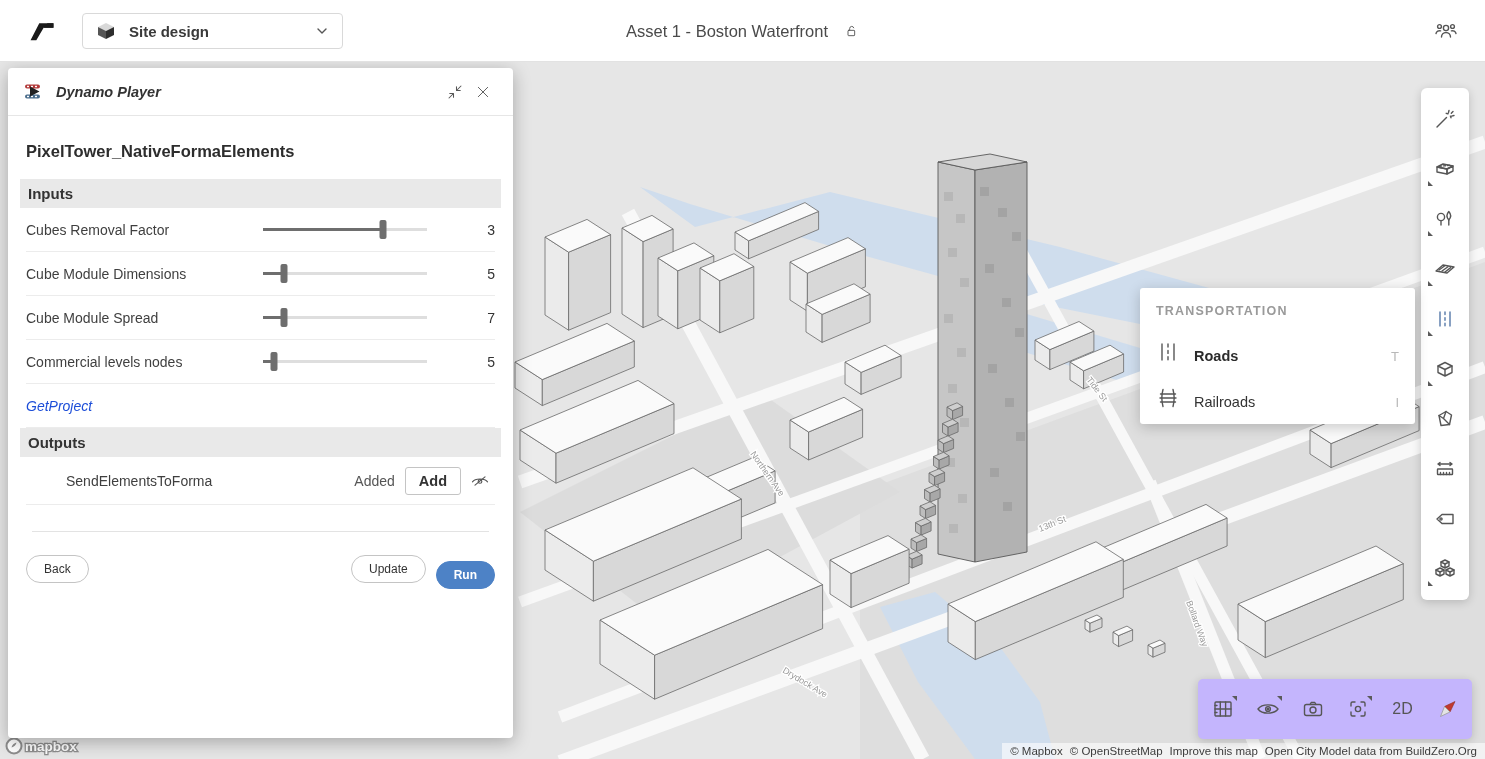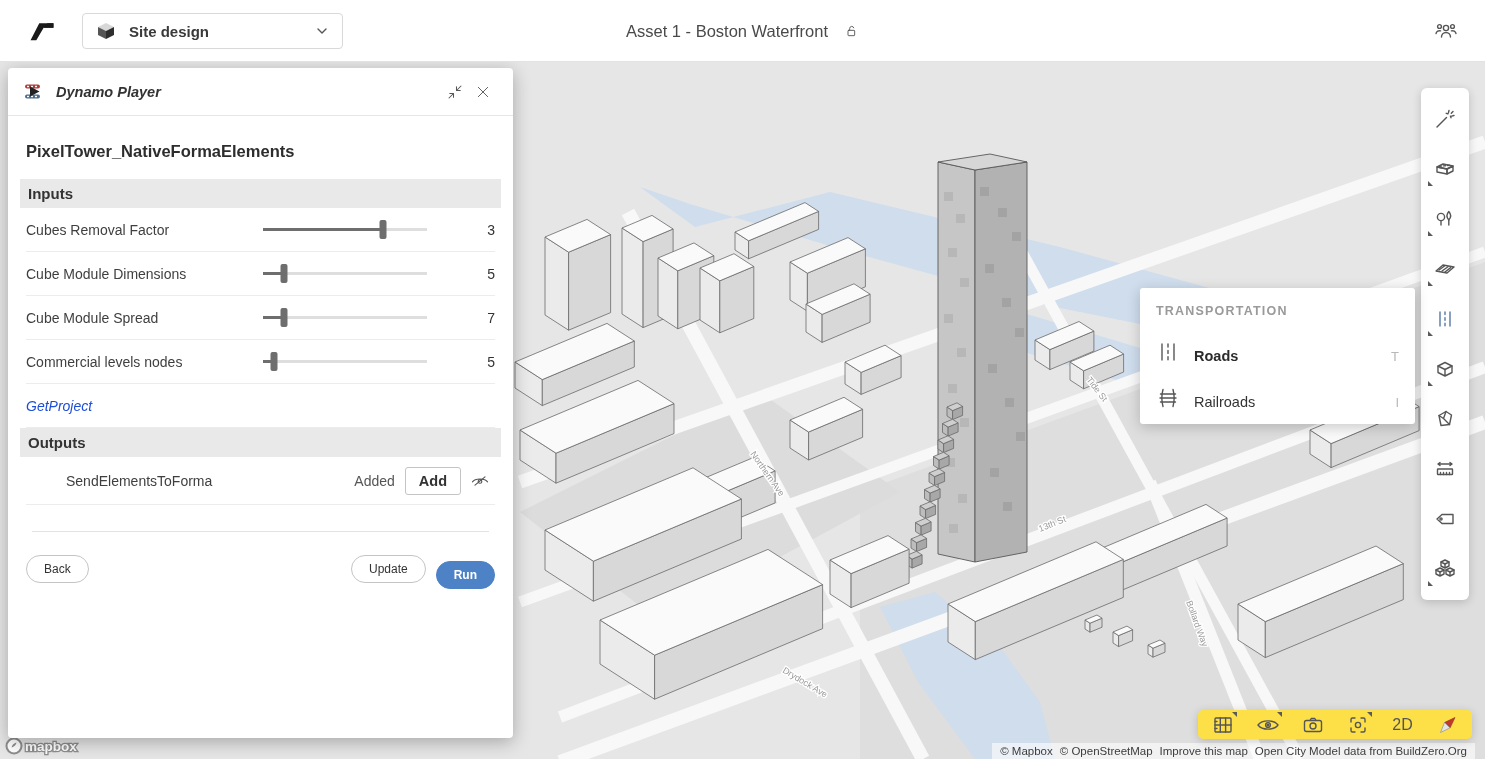--- a/index.html
+++ b/index.html
@@ -81,37 +81,37 @@
   .transport { position:absolute; right:70px; top:288px; width:275px; background:#fff;
     border-radius:3px; box-shadow:0 3px 14px rgba(0,0,0,.2); padding:16px 16px 14px; z-index:25; }
   .transport-title { font-size:12.5px; font-weight:700; letter-spacing:1.2px; color:#9a9a9a; }
   .transport-row { display:flex; align-items:flex-end; height:40px; margin-top:6px; cursor:pointer; }
   .transport-row .ric { width:24px; height:24px; margin-right:14px; }
   .transport-label { font-size:14.5px; color:#333; }
   .transport-label.bold { font-weight:700; color:#2b2b2b; }
   .shortcut { margin-left:auto; font-size:13px; color:#b8b8b8; }
 
   
-  .bottom-toolbar { position:absolute; right:13px; bottom:20px; height:29px; background:#fde047;
+  .bottom-toolbar { position:absolute; right:13px; bottom:20px; height:60px; background:#c4b5fd;
     border-radius:5px; box-shadow:0 2px 10px rgba(0,0,0,.18); display:flex; align-items:center;
     padding:0 2px; z-index:20; }
   .bt-btn { position:relative; width:45px; height:44px; border:none; background:transparent;
     display:flex; align-items:center; justify-content:center; cursor:pointer; font-size:16px;
     color:#555; }
   .bt-btn .flyout-tr { position:absolute; right:8px; top:9px; width:0; height:0;
     border-right:5px solid #5a5a5a; border-bottom:5px solid transparent; }
 
   
   .map { position:absolute; left:0; top:62px; width:1485px; height:697px; z-index:1; }
   .map svg { display:block; }
   .road-label { font-size:9px; fill:#9a9a9a; paint-order:stroke; stroke:#ffffff;
     stroke-width:2.5px; font-family:"Liberation Sans", sans-serif; }
 
   
-  .attribution { position:absolute; right:10px; bottom:0; height:16px;
+  .attribution { position:absolute; right:0; bottom:0; height:16px;
     background:rgba(255,255,255,.6); display:flex; align-items:center; gap:7px; padding:0 8px;
     font-size:11.5px; color:#3c3c3c; z-index:15; }
   .attribution span { cursor:pointer; }
   .mapbox-logo { position:absolute; left:4px; bottom:2px; z-index:15; }
   .mb-word { font-size:13.5px; font-weight:700; fill:#fff; stroke:#8d8d8d; stroke-width:2.6px;
     paint-order:stroke; font-family:"Liberation Sans", sans-serif; }
 </style>
 </head>
 <body>
 

